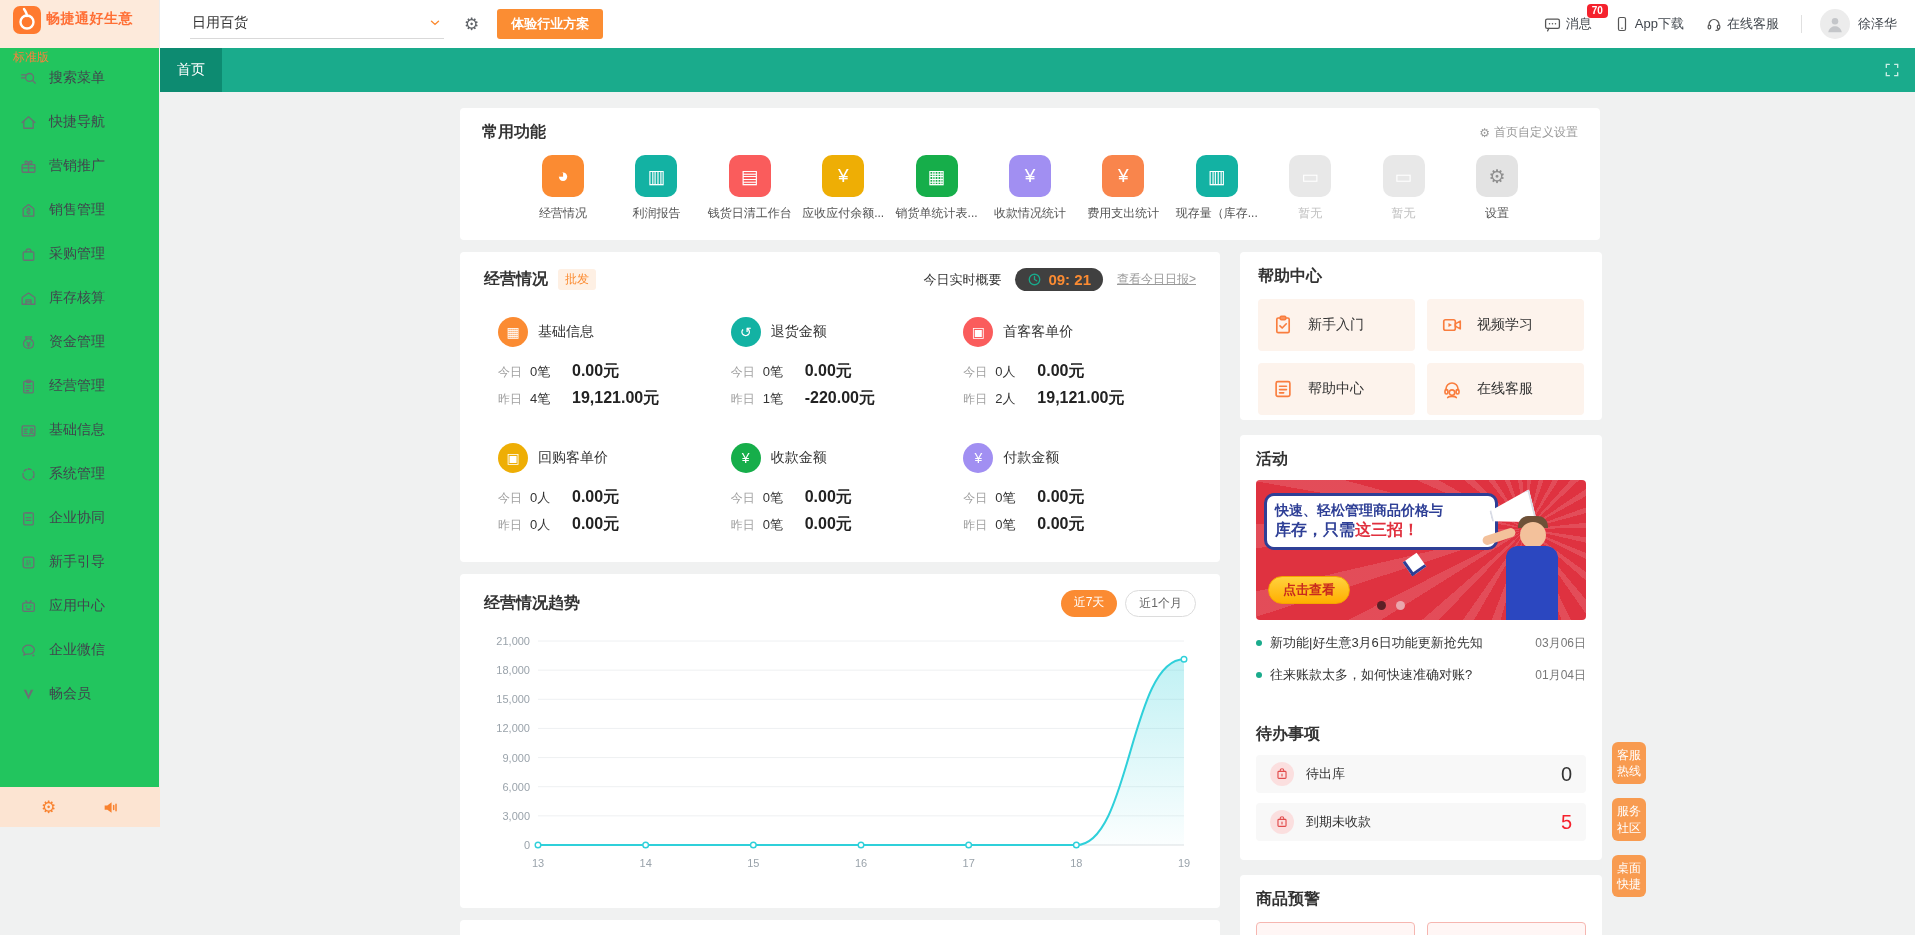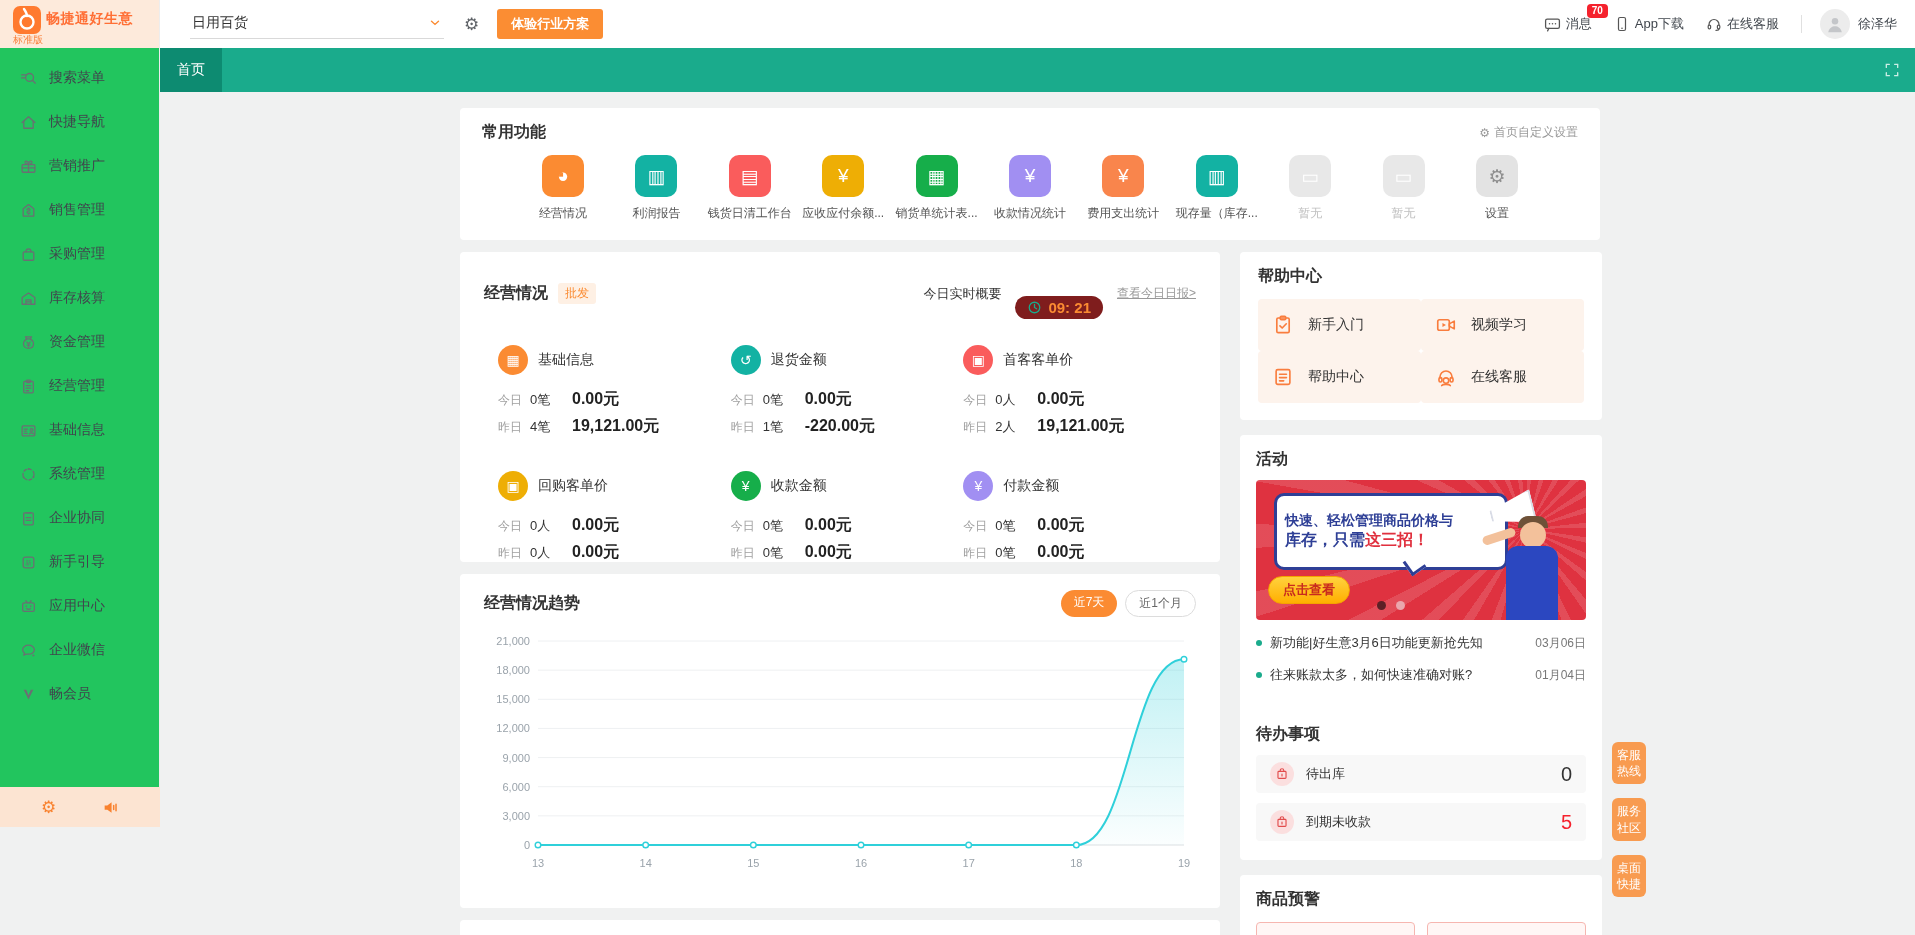--- a/index.html
+++ b/index.html
@@ -4,21 +4,21 @@
 <style>
   html,body{margin:0;padding:0;width:1915px;height:935px;overflow:hidden;}
   body{font-family:"Liberation Sans","DejaVu Sans",sans-serif;background:#f0f1f1;color:#333;}
   .app{position:relative;width:1915px;height:935px;background:#f0f1f1;}
 
   
   .sidebar{position:absolute;left:0;top:0;width:160px;height:827px;background:#22c55e;z-index:6;border-right:1px solid #ededed;box-sizing:border-box;}
   .logo-area{position:relative;height:48px;background:#fdeadb;}
   .logo-mark{position:absolute;left:12px;top:5px;width:30px;height:30px;}
   .brand-name{position:absolute;left:46px;top:10px;font-size:14px;font-weight:bold;color:#ff6f35;letter-spacing:0.5px;white-space:nowrap;}
-  .brand-edition{position:absolute;left:13px;top:33px;font-size:10px;color:#f9813c;text-align:right;}
+  .brand-edition{position:absolute;left:13px;top:49px;font-size:12px;color:#f9813c;text-align:right;}
   .menu{padding-top:8px;}
   .menu-item{display:flex;align-items:center;height:44px;padding-left:20px;cursor:pointer;}
   .icn{display:inline-flex;align-items:center;justify-content:center;}
   .mlabel{margin-left:12px;font-size:14px;color:#40464d;}
   .sidebar-bottom{position:absolute;left:0;bottom:0;width:160px;height:40px;background:#fce4d2;display:flex;align-items:center;justify-content:space-around;padding:0 18px;box-sizing:border-box;}
   .sb-btn{cursor:pointer;display:flex;align-items:center;}
 
   
   .topbar{position:absolute;left:160px;top:0;right:0;height:48px;background:#fff;display:flex;align-items:center;z-index:5;}
   .store-select{display:flex;align-items:center;justify-content:space-between;width:250px;margin-left:30px;border-bottom:1px solid #d9d9d9;padding:4px 2px 6px 2px;cursor:pointer;}
@@ -50,21 +50,21 @@
   .quick-grid{display:flex;justify-content:space-between;padding:12px 38px 0 38px;}
   .quick-item{display:flex;flex-direction:column;align-items:center;width:86px;cursor:pointer;}
   .quick-tile{width:42px;height:42px;border-radius:10px;display:flex;align-items:center;justify-content:center;color:#fff;font-size:19px;}
   .quick-label{margin-top:8px;font-size:12px;color:#555;white-space:nowrap;}
   .quick-label.muted{color:#c0c0c0;}
 
   .business-card{left:300px;top:160px;width:760px;height:310px;padding:16px 24px;}
   .biz-tag{margin-left:10px;background:#fef0e4;color:#fb8b32;font-size:12px;padding:2px 7px;border-radius:3px;}
   .biz-right{margin-left:auto;display:flex;align-items:center;gap:14px;}
   .biz-summary{font-size:13px;color:#333;}
-  .time-pill{display:flex;align-items:center;gap:6px;background:#7f1d1d;border-radius:14px;padding:3px 12px;margin-top:28px;}
+  .time-pill{display:flex;align-items:center;gap:6px;background:#404040;border-radius:14px;padding:3px 12px;}
   .time-pill .t{color:#fb8b32;font-size:15px;font-weight:bold;}
   .biz-link{font-size:12px;color:#999;text-decoration:underline;cursor:pointer;}
   .stats-grid{display:grid;grid-template-columns:1fr 1fr 1fr;row-gap:34px;margin-top:26px;padding-left:14px;}
   .stat-head{display:flex;align-items:center;margin-bottom:14px;}
   .stat-ic{width:30px;height:30px;border-radius:50%;color:#fff;font-size:14px;display:inline-flex;align-items:center;justify-content:center;}
   .stat-label{margin-left:10px;font-size:14px;color:#333;}
   .stat-row{display:flex;align-items:baseline;margin-top:6px;}
   .sr-period{font-size:12px;color:#a0a0a0;width:32px;}
   .sr-count{font-size:13px;color:#333;width:42px;}
   .sr-amount{font-size:16px;font-weight:bold;color:#222;}
@@ -72,29 +72,29 @@
   .trend-card{left:300px;top:482px;width:760px;height:334px;padding:16px 24px;}
   .range-pills{margin-left:auto;display:flex;gap:8px;}
   .pill{font-size:12px;padding:4px 13px;border-radius:14px;cursor:pointer;}
   .pill.active{background:#fb8b32;color:#fff;}
   .pill.plain{background:#fff;color:#666;border:1px solid #dcdcdc;}
   .chart-wrap{margin-top:6px;}
 
   .customer-card{left:300px;top:828px;width:760px;height:80px;padding:14px 24px;}
 
   .help-card{left:1080px;top:160px;width:362px;height:168px;padding:14px 18px;}
-  .help-grid{display:grid;grid-template-columns:1fr 1fr;margin-top:12px;}
+  .help-grid{display:grid;grid-template-columns:1fr 1fr;gap:12px;margin-top:12px;}
   .help-tile{background:#fdf3ec;border-radius:4px;height:52px;display:flex;align-items:center;padding-left:14px;cursor:pointer;}
   .help-tile .icn{margin-right:14px;}
   .help-label{font-size:14px;color:#333;}
 
   .activity-card{left:1080px;top:343px;width:362px;height:292px;padding:14px 16px;}
   .banner{position:relative;margin-top:10px;height:140px;border-radius:4px;overflow:hidden;cursor:pointer;
     background:repeating-conic-gradient(from 0deg at 82% 35%, rgba(255,255,255,0.13) 0deg 5deg, rgba(255,255,255,0) 5deg 14deg),#df3240;}
-  .bubble{position:absolute;left:18px;top:13px;width:212px;background:#fff;border:3px solid #2e3f96;border-radius:10px;padding:16px 8px;}
+  .bubble{position:absolute;left:8px;top:13px;width:212px;background:#fff;border:3px solid #2e3f96;border-radius:10px;padding:6px 8px;}
   .bubble .l1{font-size:14px;font-weight:bold;color:#2e3f96;white-space:nowrap;}
   .bubble .l2{font-size:16px;font-weight:bold;color:#2e3f96;white-space:nowrap;}
   .bubble .hl{color:#e0303e;}
   .bubble-tail{position:absolute;left:150px;top:76px;width:14px;height:14px;background:#fff;border-right:3px solid #2e3f96;border-bottom:3px solid #2e3f96;transform:rotate(55deg);}
   .banner-btn{position:absolute;left:12px;top:96px;background:linear-gradient(#ffd23e,#ffaf00);color:#c92b1e;font-size:13px;font-weight:bold;padding:4px 14px;border-radius:14px;border:1px solid #f5a300;cursor:pointer;}
   .dots{position:absolute;left:0;right:60px;bottom:10px;display:flex;justify-content:center;gap:10px;}
   .dot{width:9px;height:9px;border-radius:50%;cursor:pointer;}
   .dot.d1{background:#5c2026;}
   .dot.d2{background:#eaa6ad;}
   .bp-head{position:absolute;right:40px;top:42px;width:26px;height:26px;border-radius:50%;background:#f3c19b;}

